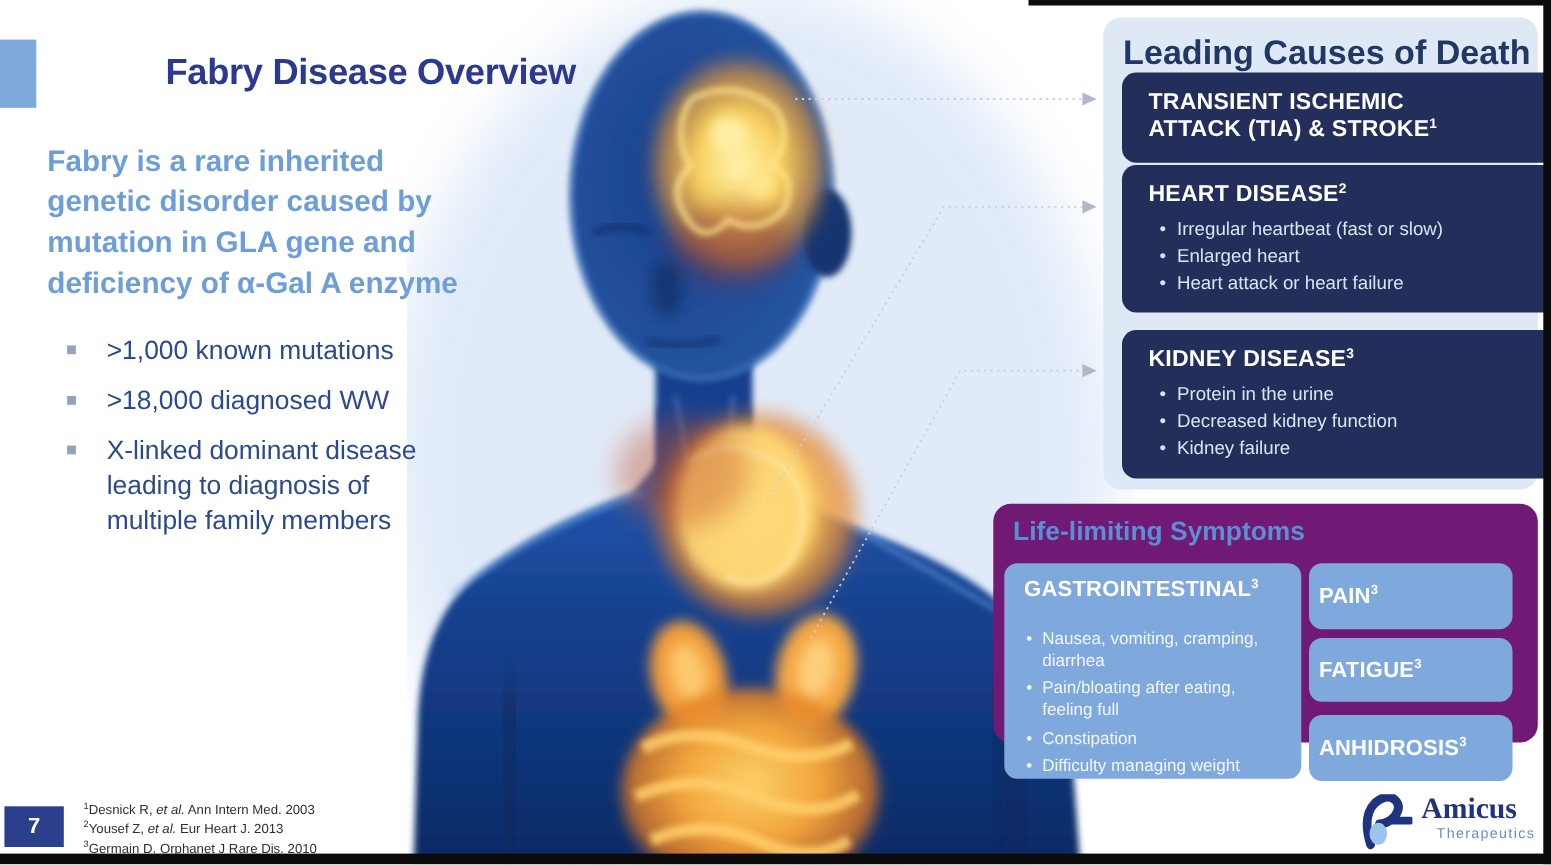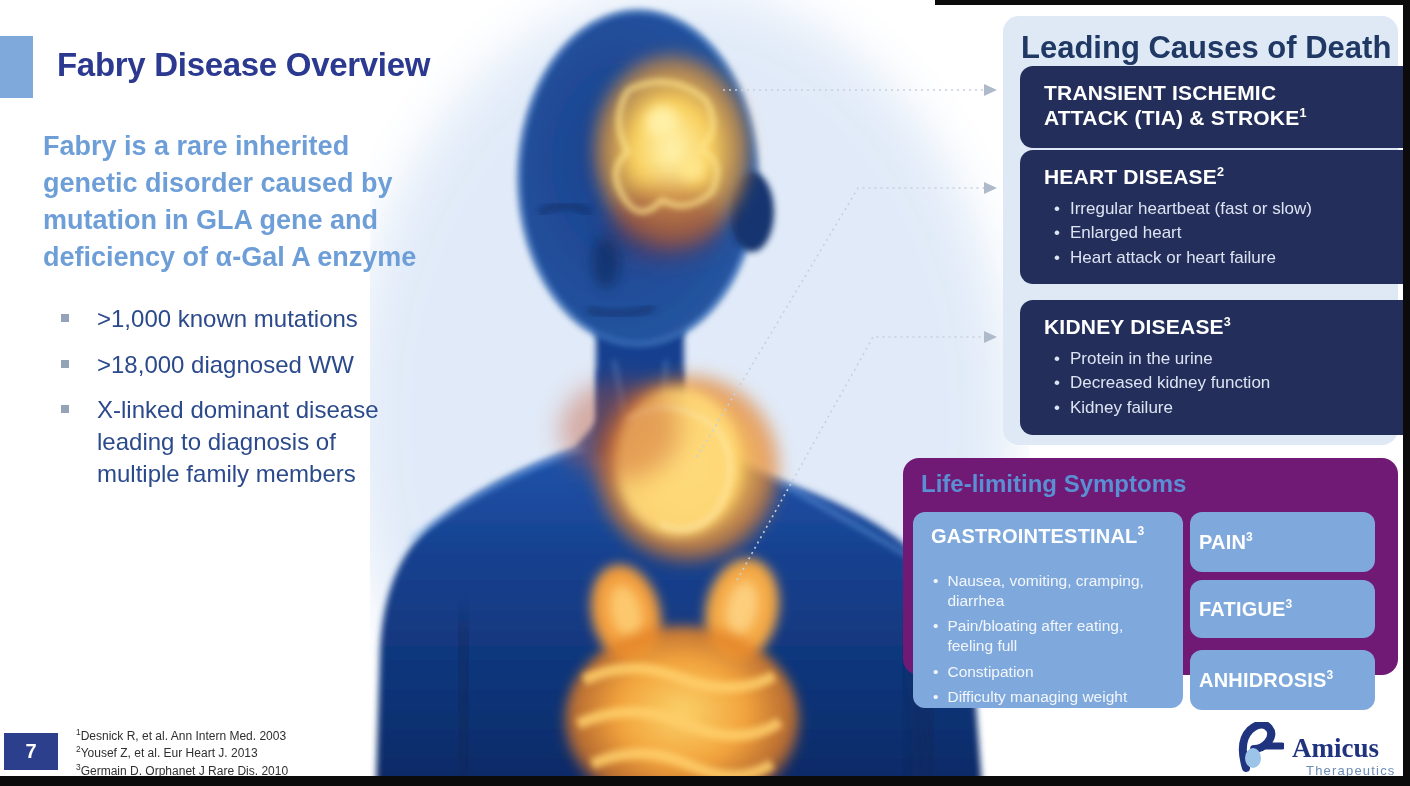--- a/index.html
+++ b/index.html
@@ -9,21 +9,21 @@
   }
   
   .edge{position:absolute;background:#0b0b0b;z-index:60;}
   .edge-right{left:1403px;top:0;width:7px;height:786px;}
   .edge-bottom{left:0;top:776px;width:1410px;height:10px;}
   .edge-top{left:935px;top:0;width:475px;height:5px;}
 
   
   .accent-square{position:absolute;left:0;top:36px;width:33px;height:62px;background:#7FA8DB;z-index:5;}
   .main-title{position:absolute;left:57px;top:46px;width:560px;font-size:33px;font-weight:bold;
-    color:#2B3990;letter-spacing:-0.3px;z-index:5;}
+    color:#2B3990;letter-spacing:-0.3px;z-index:5;text-align:center;}
   .intro-text{position:absolute;left:43px;top:128px;width:402px;font-size:27px;font-weight:bold;
     color:#6D9ED8;line-height:1.37;z-index:5;}
   .facts{position:absolute;left:57px;top:303px;width:340px;z-index:5;}
   .fact-row{display:flex;margin-bottom:14px;}
   .fact-marker{flex:0 0 8px;width:8px;height:8px;background:#94A3B8;margin:11px 28px 0 4px;}
   .fact-text{font-size:24px;color:#2B4A8C;line-height:1.32;}
 
   
   .body-wrap{position:absolute;left:370px;top:0;width:660px;height:786px;z-index:1;}
 
@@ -59,23 +59,23 @@
     font-size:20px;font-weight:bold;letter-spacing:0.2px;}
   .sym-box.pain{top:54px;height:60px;}
   .sym-box.fatigue{top:122px;height:58px;}
   .sym-box.anhidrosis{top:192px;height:60px;}
 
   
   .page-box{position:absolute;left:4px;top:733px;width:54px;height:37px;background:#2B3F8C;z-index:12;
     display:flex;align-items:center;justify-content:center;color:#fff;font-size:20px;font-weight:bold;}
   .footnotes{position:absolute;left:76px;top:727px;z-index:12;font-size:12px;color:#2F2F2F;line-height:1.28;}
   .footnotes sup{font-size:70%;}
-  .footnotes .it{}
+  .footnotes .it{font-style:italic;}
   .logo{position:absolute;left:1236px;top:722px;z-index:12;display:flex;align-items:flex-start;}
-  .logo-text{margin-left:8px;margin-top:13px;}
+  .logo-text{margin-left:8px;margin-top:0;}
   .logo-name{font-family:"Liberation Serif",serif;font-weight:bold;font-size:27px;color:#20337F;line-height:1;}
   .logo-sub{font-size:13px;color:#6B8CB8;letter-spacing:1.2px;margin-top:1px;margin-left:14px;}
 </style>
 </head>
 <body>
 
 <div id="slide">
 
   <div class="body-wrap">
     <svg viewBox="0 0 660 786" width="660" height="786">

